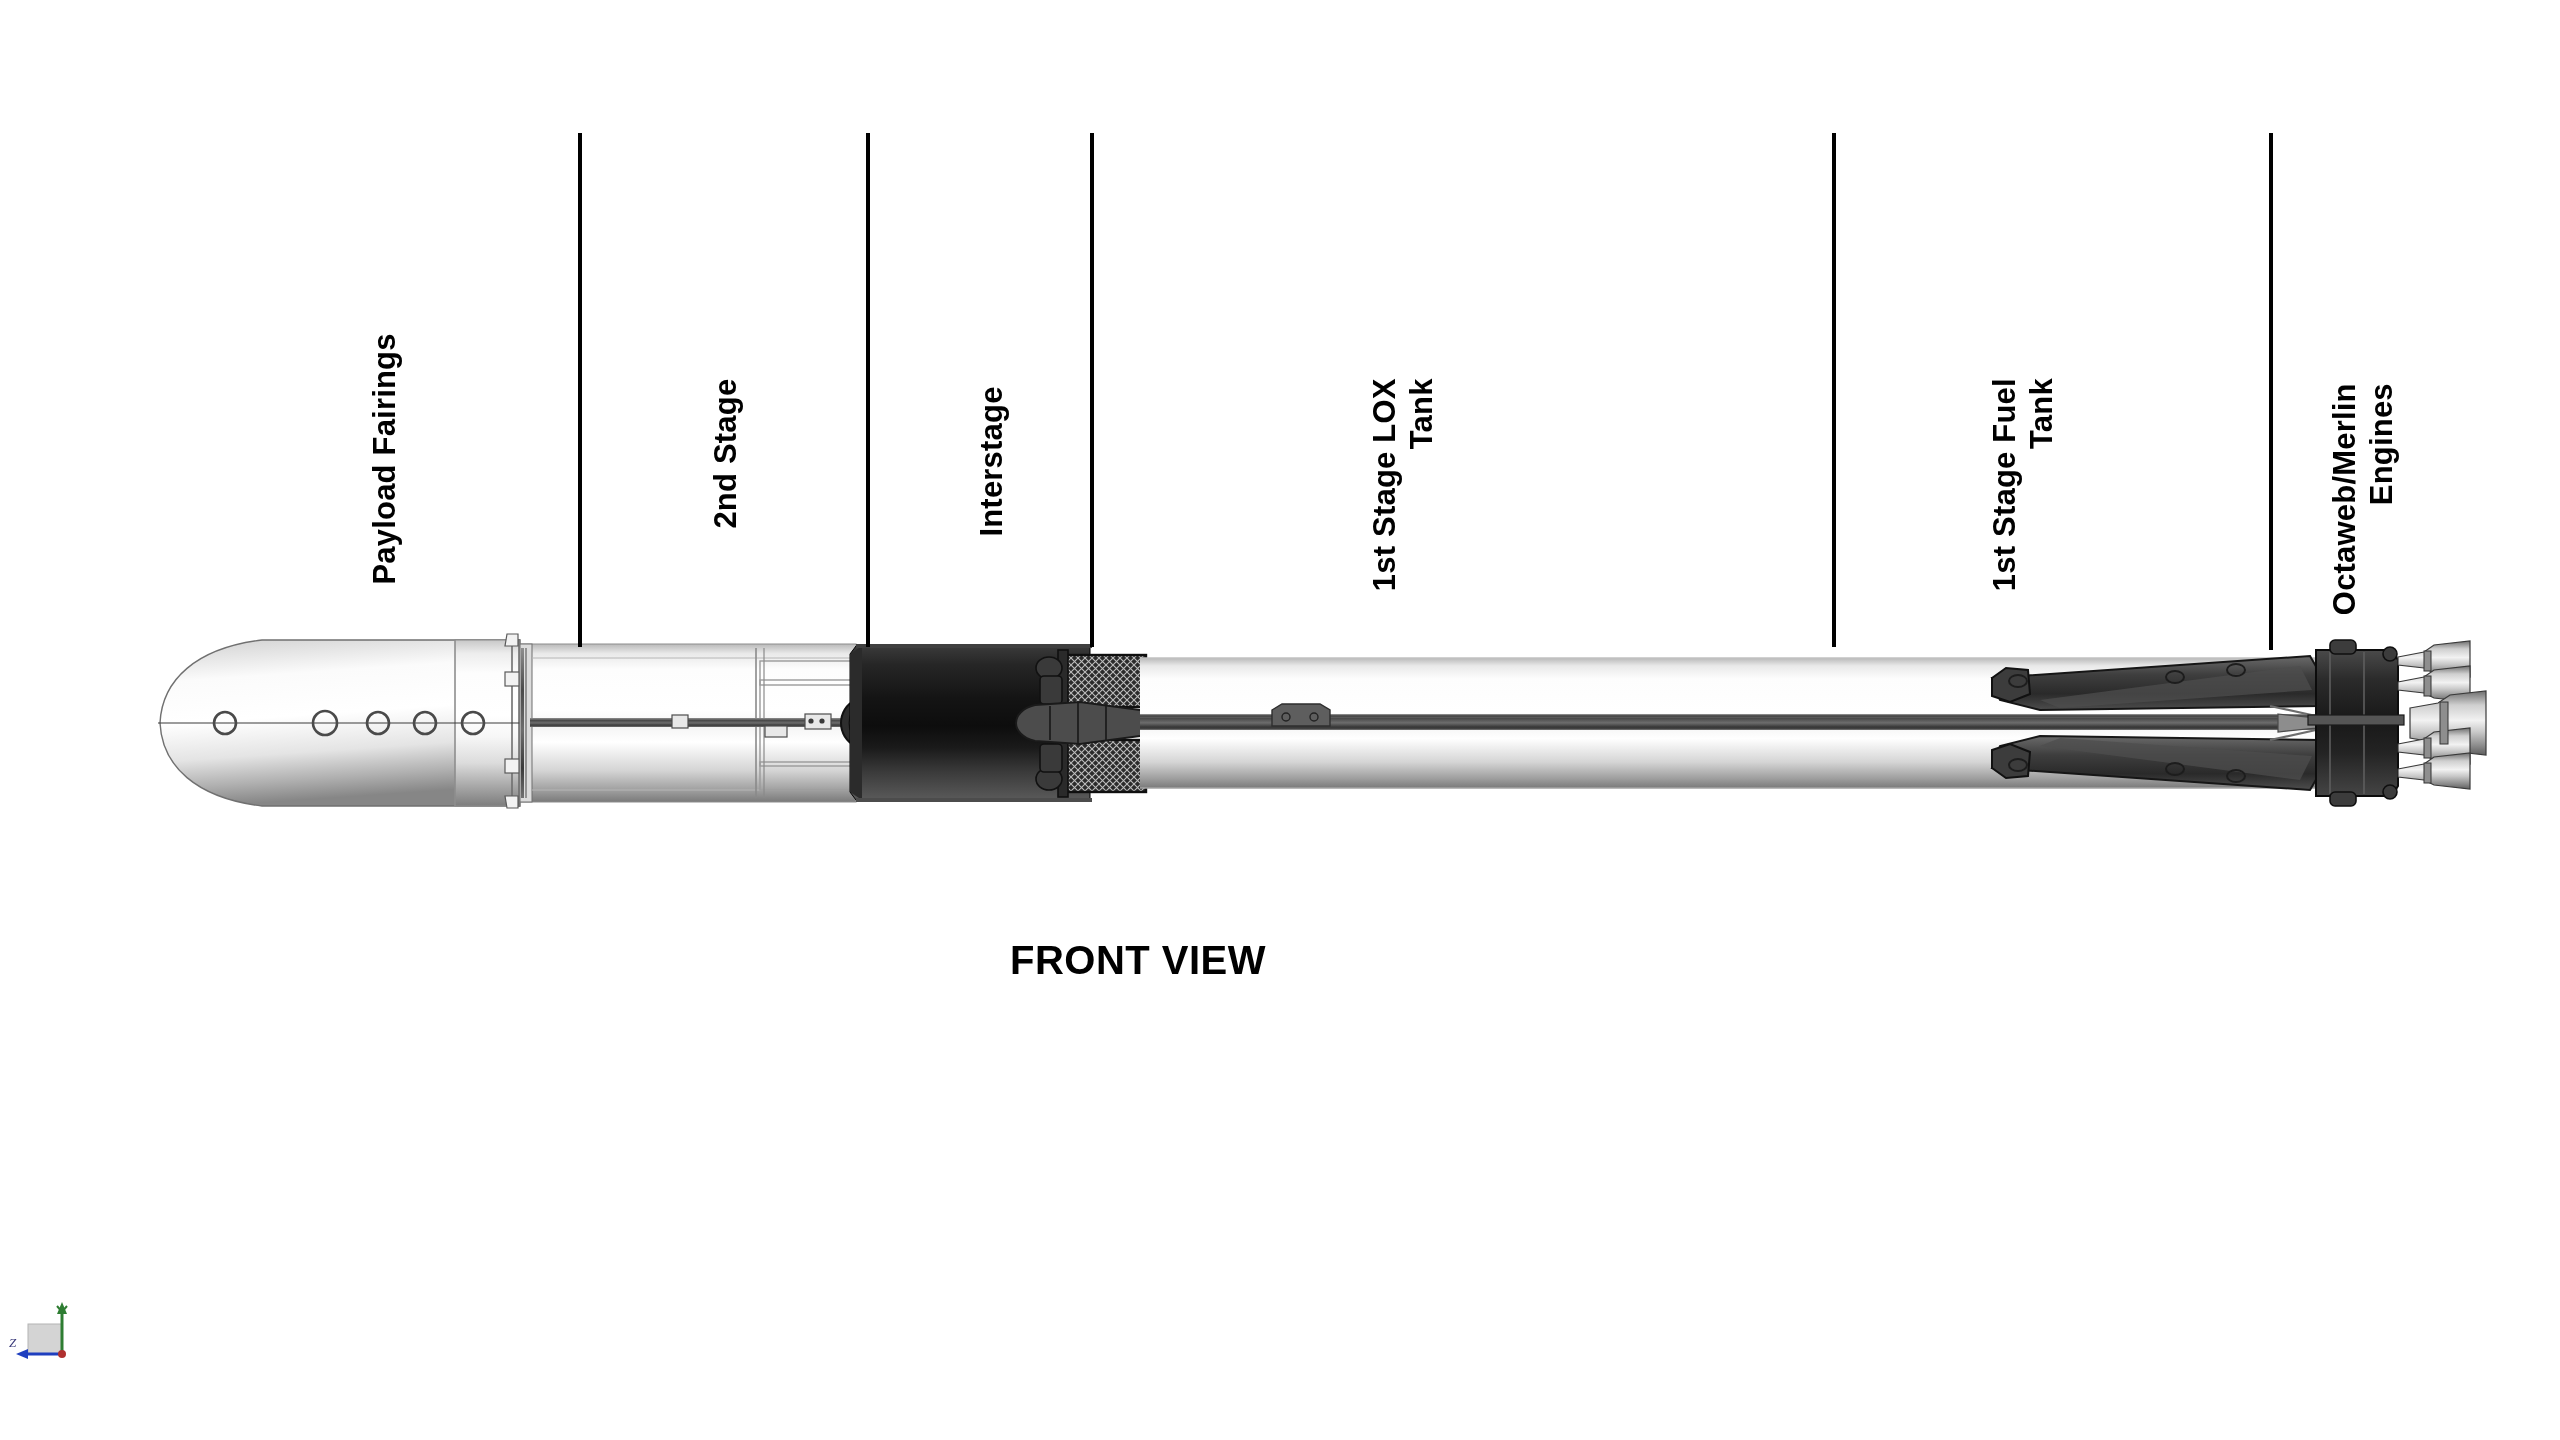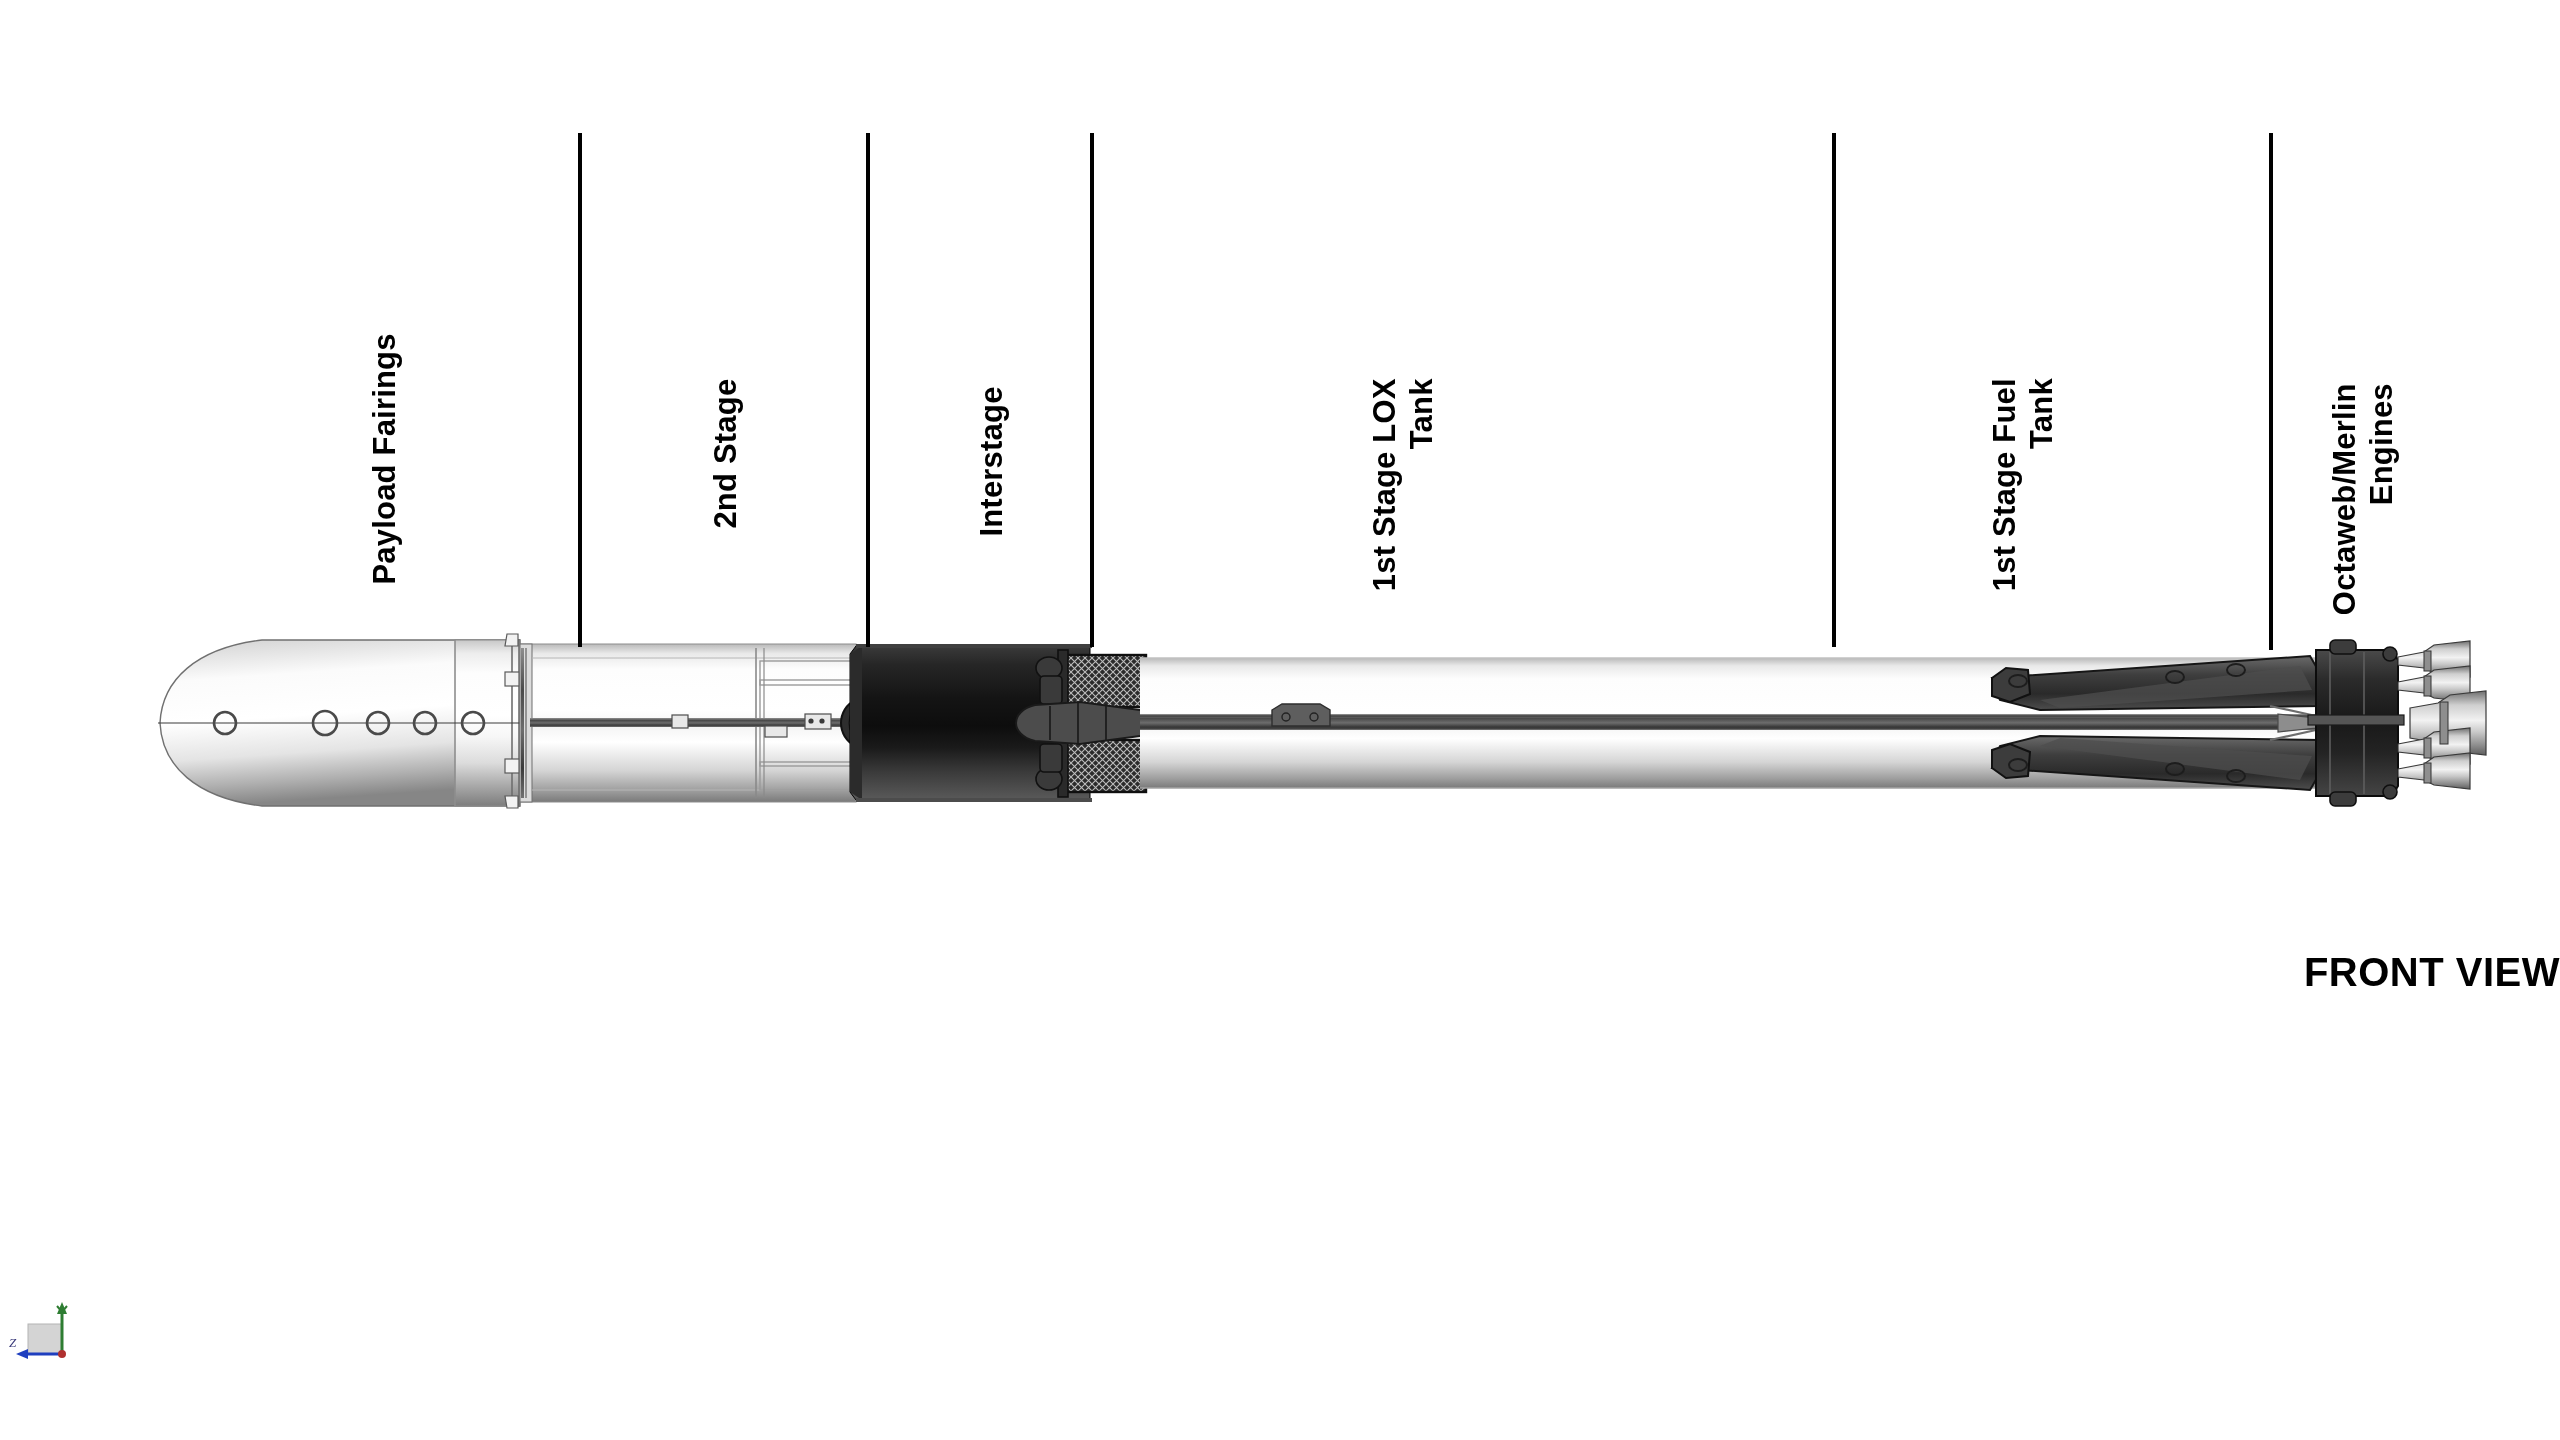--- a/index.html
+++ b/index.html
@@ -45,25 +45,24 @@
     text-align: left;
   }
   .seclabel .l2 { display:block; text-align: right; }
 
   
   #front-view-caption {
     position: absolute;
     left: 0;
     top: 938px;
     width: 2560px;
-    text-align: right;
+    text-align: center;
     font-size: 40px;
     font-weight: bold;
     letter-spacing: 0.5px;
-    margin-top: 12px;
   }
   #caption-inner { display:inline-block; margin-left: -284px; }
 
   
   #rocket { position: absolute; left: 0; top: 0; width: 2560px; height: 1440px; }
 
   
   #axis-triad { position: absolute; left: 8px; top: 1292px; width: 80px; height: 80px; }
   #axis-z-label {
     position: absolute; left: 9px; top: 1335px;

